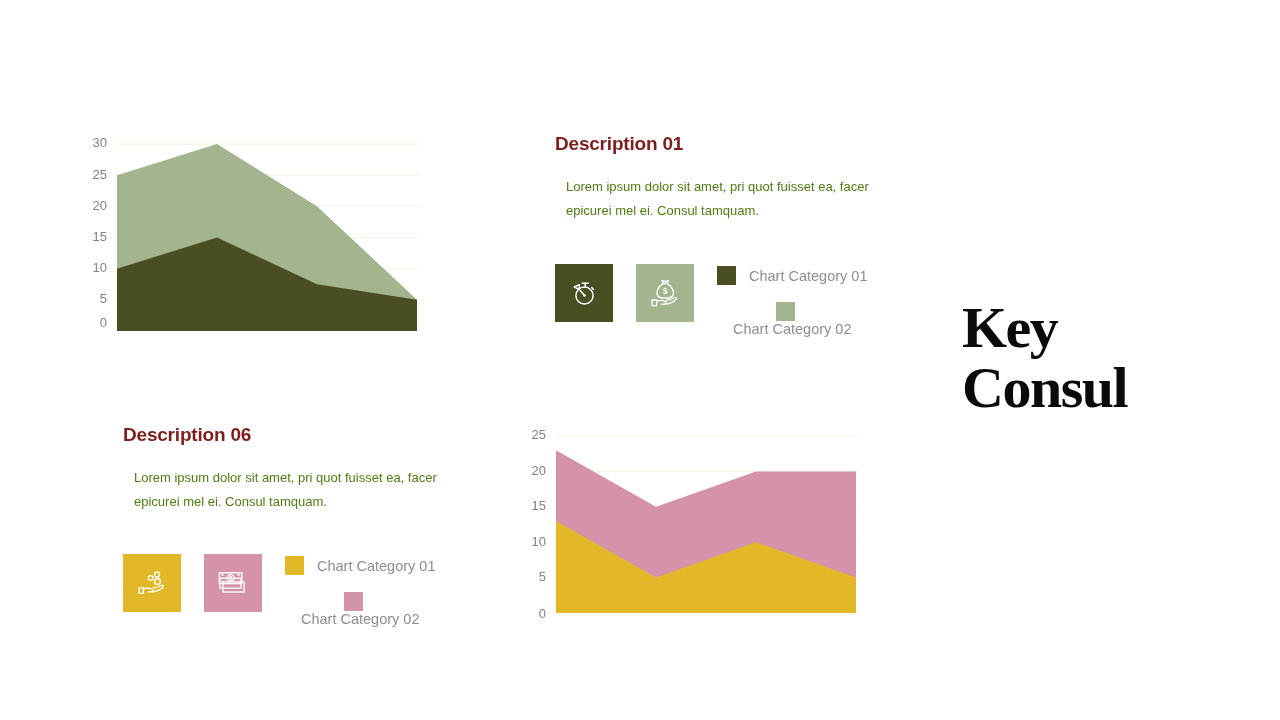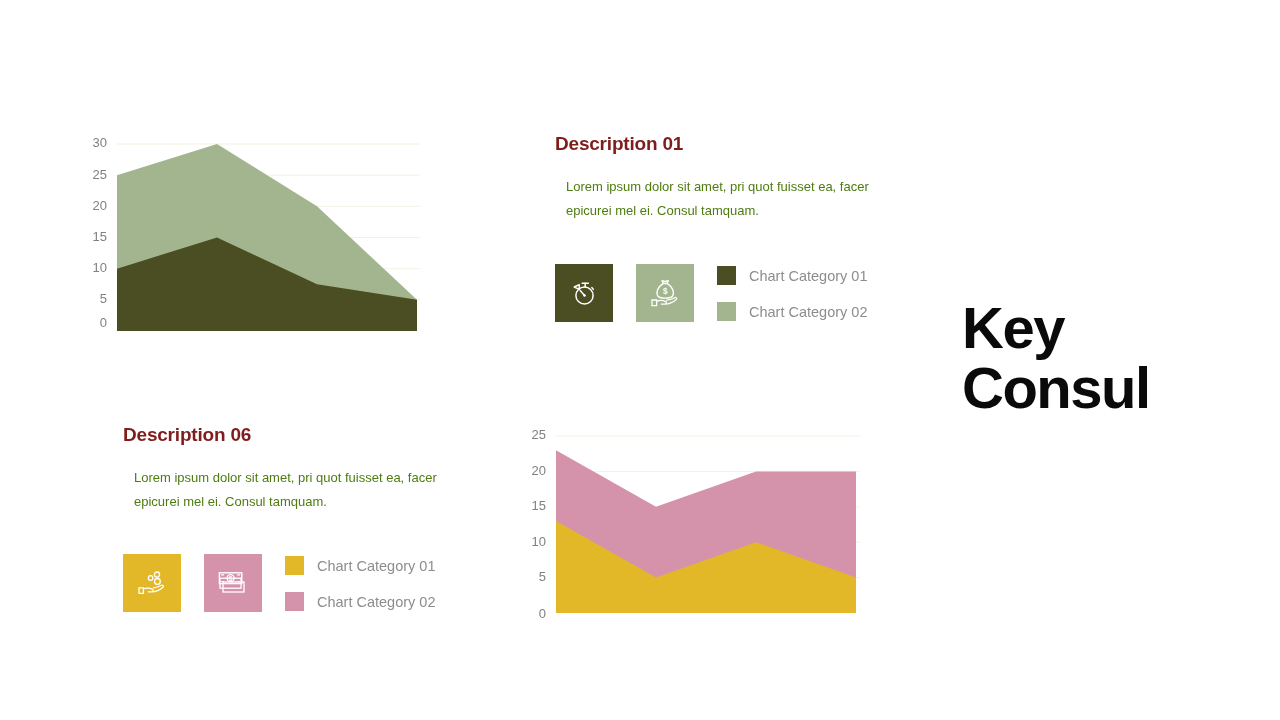--- a/index.html
+++ b/index.html
@@ -33,29 +33,29 @@
   
   .row{position:absolute;display:flex;align-items:flex-start;}
   .icon-box{
     width:58px;height:58px;display:flex;align-items:center;
     justify-content:center;margin-right:23px;flex:0 0 auto;
   }
   .icon-box svg{display:block;}
   .legend{display:flex;flex-direction:column;justify-content:center;
           padding-top:2px;}
   .legend-item{display:flex;align-items:center;margin-bottom:17px;}
-  .legend-item:last-child{margin-bottom:0;}
+  .legend-item:last-child{margin-bottom:0;flex-direction:column;}
   .swatch{width:19px;height:19px;margin-right:13px;flex:0 0 auto;}
   .legend-label{font-size:14.5px;color:#8d8d8d;white-space:nowrap;}
 
   
   .key-title{
     position:absolute;left:962px;top:298px;
     font-size:58px;font-weight:bold;color:#0a0a0a;
-    line-height:1.03;letter-spacing:-1.5px;
+    line-height:1.03;letter-spacing:-1.5px;font-family:Liberation Serif, serif;
   }
   .key-title span{display:block;}
 </style>
 </head>
 <body>
 
 <div class="slide">
 
   <div class="chart" style="left:85px;top:134px;">
     <svg width="335" height="200" viewBox="0 0 335 200">

